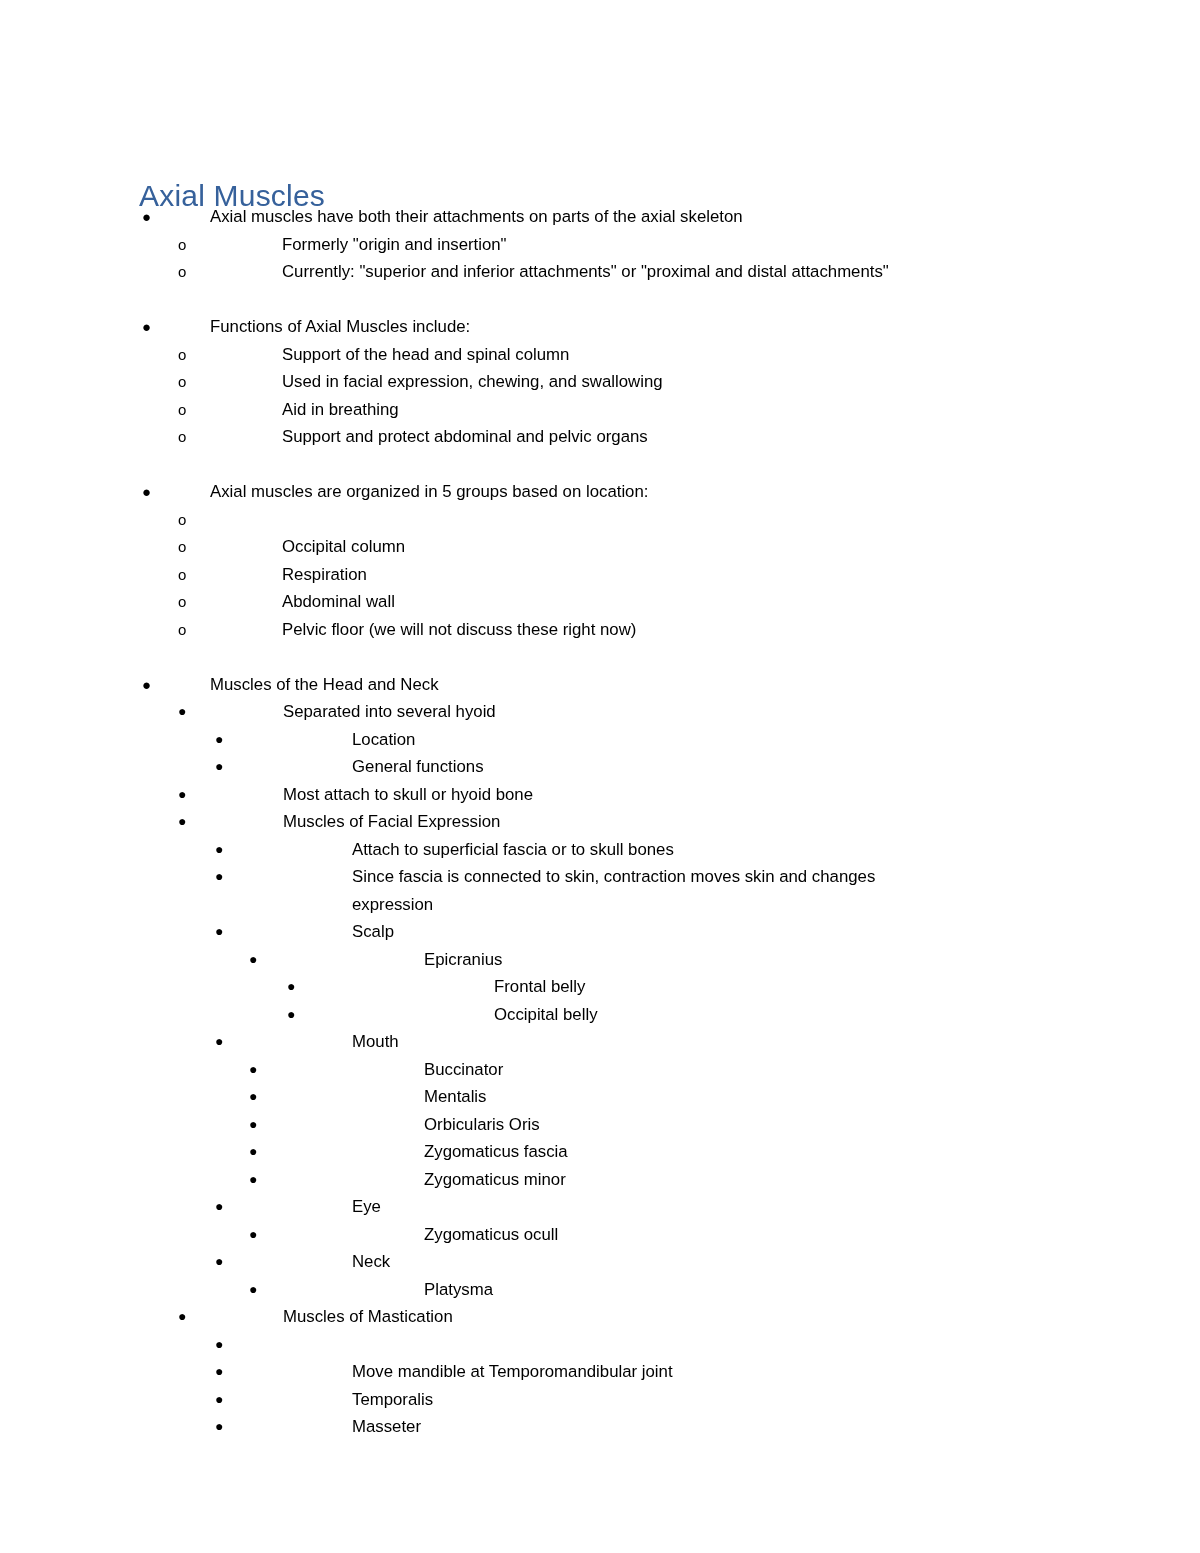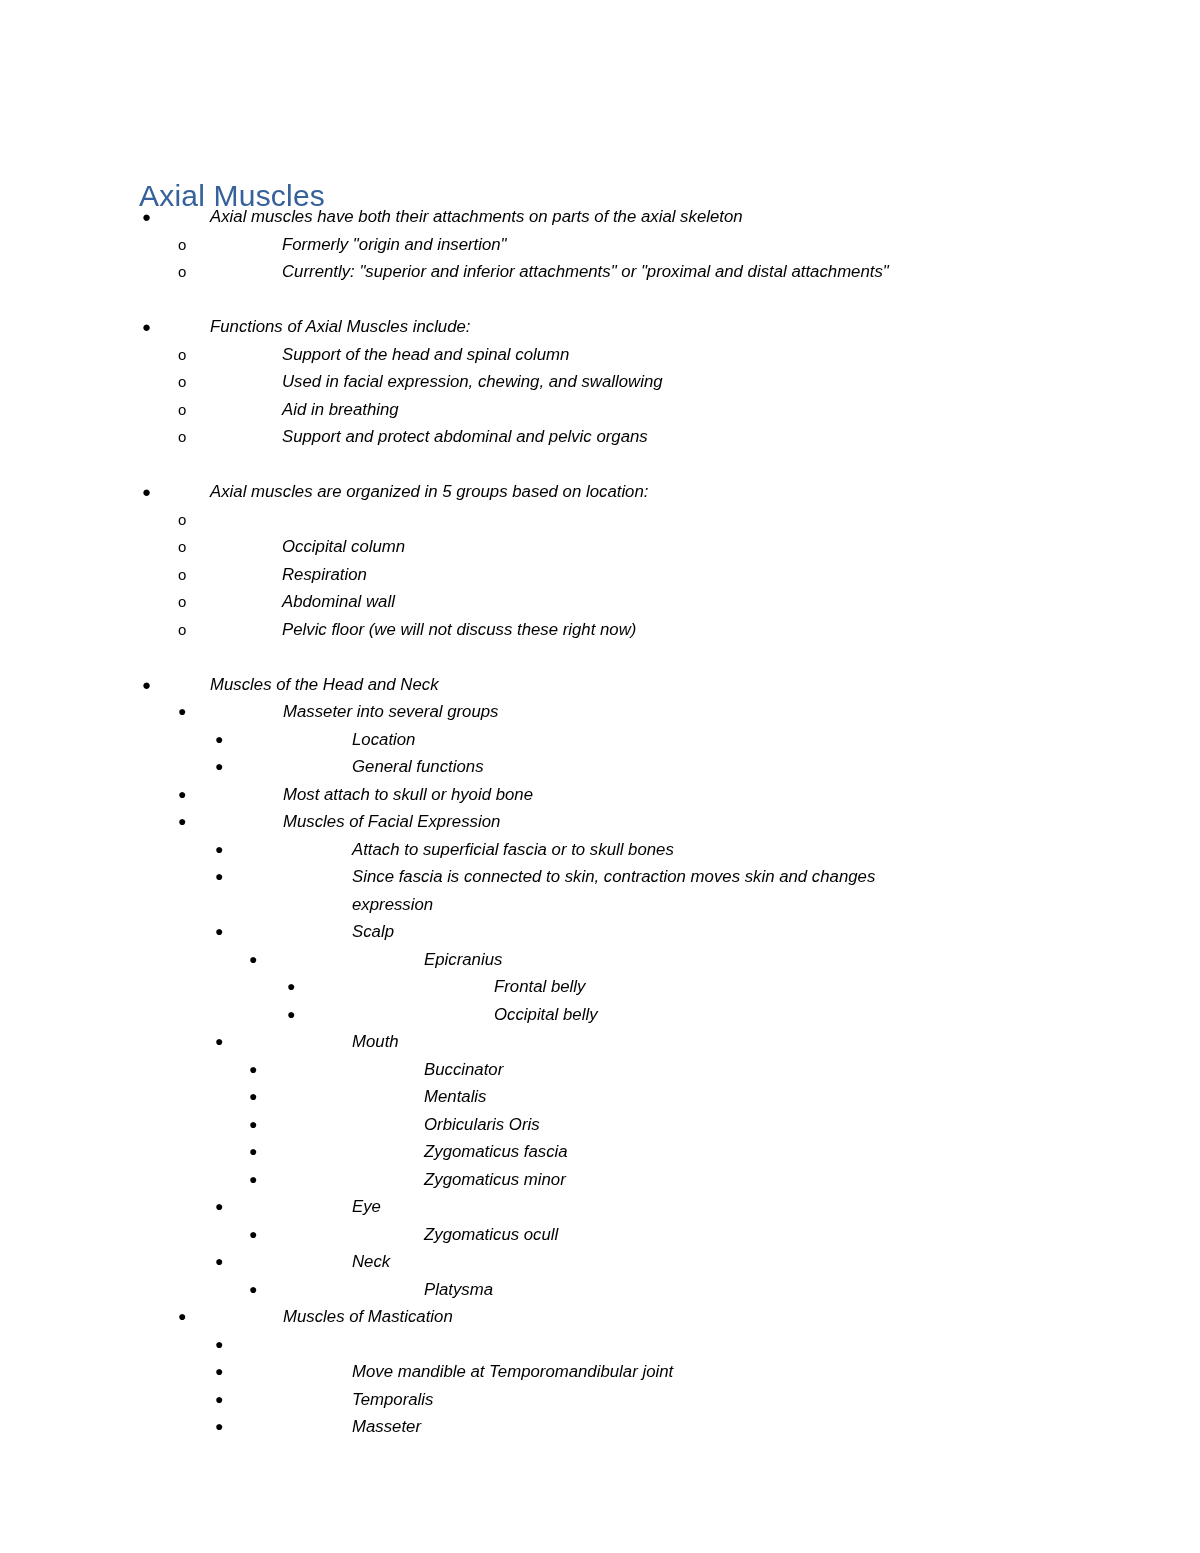--- a/index.html
+++ b/index.html
@@ -50,21 +50,20 @@
   .li .bullet {
     position: absolute;
     top: 0;
     line-height: 27.5px;
     font-size: 16.8px;
     color: #000000;
   }
   .li .txt {
     display: block;
     line-height: 27.5px;
-    font-style: italic;
   }
   
   .lvl1 { padding-left: 210px; }
   .lvl1 > .bullet { left: 142px; font-size: 15px; }
   
   .lvl2 { padding-left: 282px; }
   .lvl2 > .bullet { left: 178px; font-size: 15px; }
   
   .lvl3 { padding-left: 283px; }
   .lvl3 > .bullet { left: 178px; font-size: 14px; }
@@ -156,21 +155,21 @@
         <span class="bullet">o</span>
         <span class="txt">Pelvic floor (we will not discuss these right now)</span>
       </div>
       <div class="spacer"></div>
       <div class="li lvl1">
         <span class="bullet">●</span>
         <span class="txt">Muscles of the Head and Neck</span>
       </div>
       <div class="li lvl3">
         <span class="bullet">●</span>
-        <span class="txt">Masseter into several groups</span>
+        <span class="txt">Separated into several hyoid</span>
       </div>
       <div class="li lvl4">
         <span class="bullet">●</span>
         <span class="txt">Location</span>
       </div>
       <div class="li lvl4">
         <span class="bullet">●</span>
         <span class="txt">General functions</span>
       </div>
       <div class="li lvl3">

